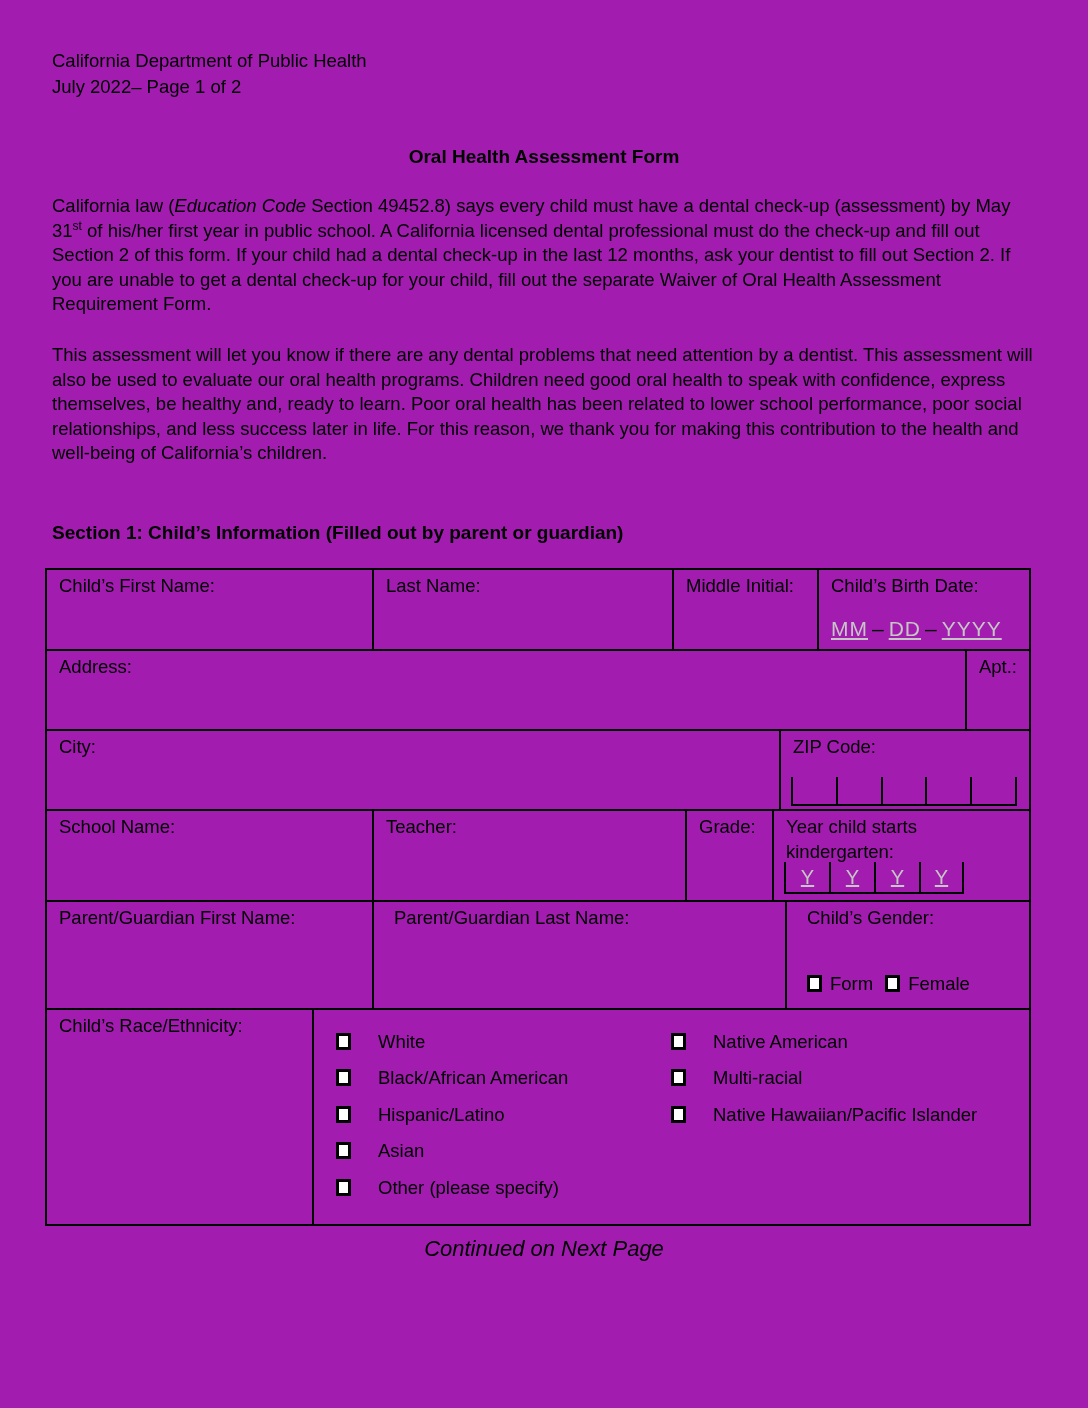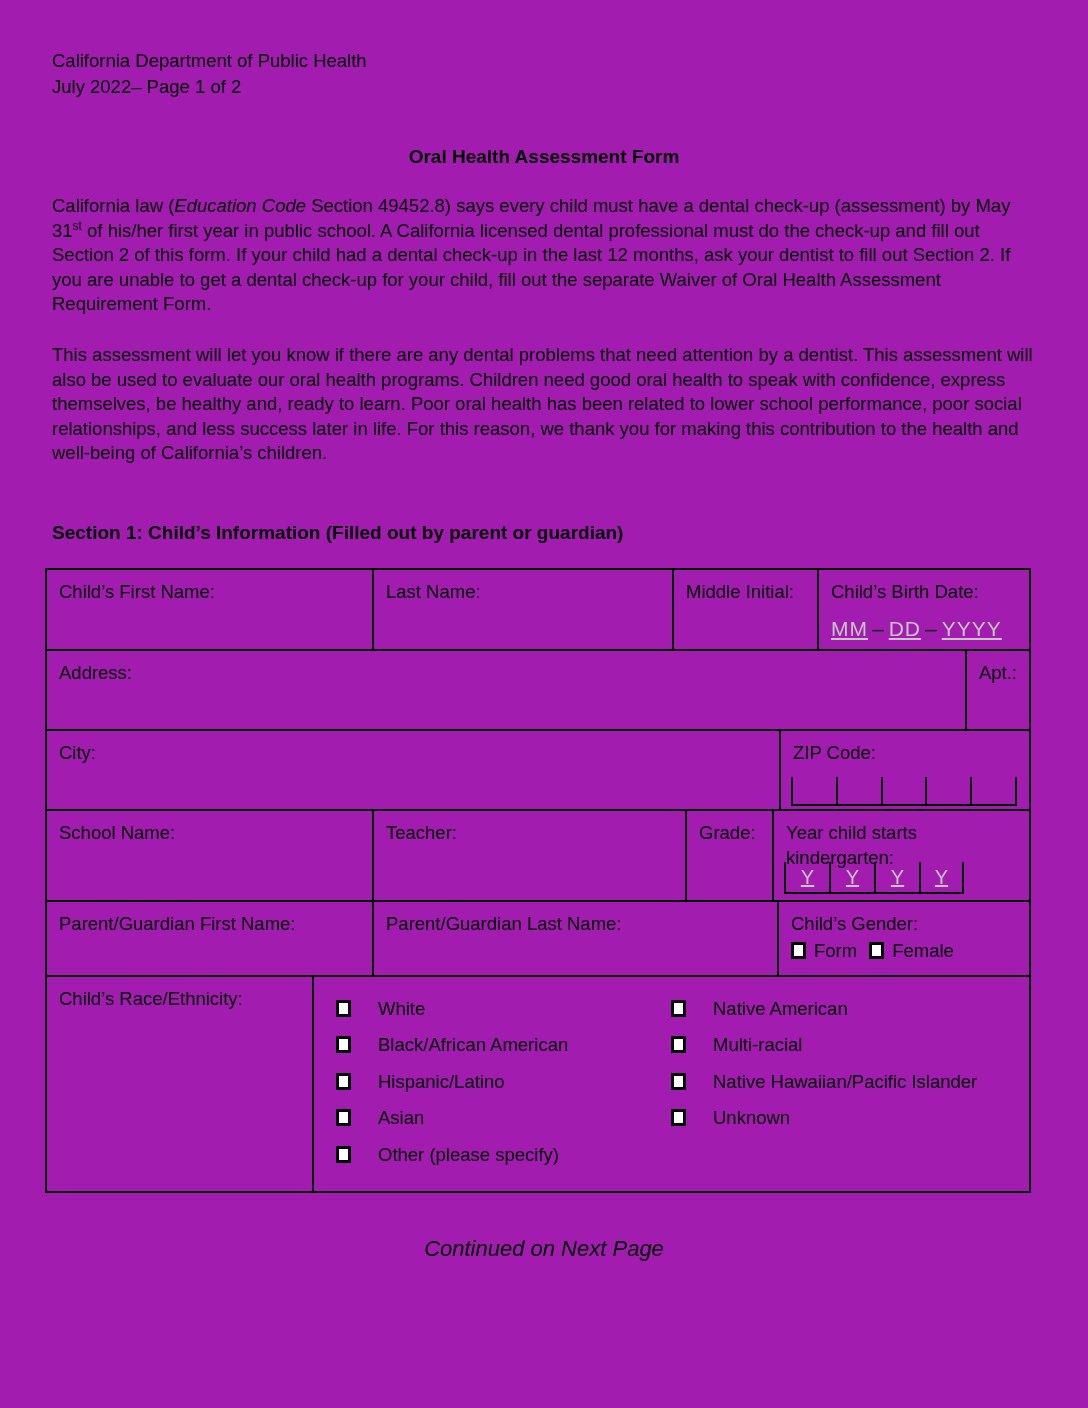--- a/index.html
+++ b/index.html
@@ -52,30 +52,30 @@
     left: 45px;
     top: 568px;
     width: 986px;
     border: 2px solid #000;
   }
   .trow { display: flex; border-bottom: 2px solid #000; }
   .trow.last { border-bottom: none; }
   .tcell {
     position: relative;
     border-right: 2px solid #000;
-    padding: 9px 12px;
+    padding: 3px 12px;
     font-size: 18.5px;
     line-height: 25px;
   }
   .tcell.grow { flex: 1; border-right: none; }
   .r1 { height: 81px; }
   .r2 { height: 80px; }
   .r3 { height: 80px; }
   .r4 { height: 91px; }
-  .r5 { height: 75px; }
+  .r5 { height: 108px; gap: 8px; }
   .r6 { height: 214px; justify-content: flex-end; }
   .placeholder-gray { color: #c6c6c6; text-decoration: underline; }
   .bd-placeholder {
     position: absolute;
     left: 12px;
     bottom: 8px;
     font-size: 21px;
     letter-spacing: 1px;
     white-space: nowrap;
   }
@@ -276,24 +276,20 @@
             <span>Native American</span>
           </div>
           <div class="race-item">
             <span class="cb"></span>
             <span>Multi-racial</span>
           </div>
           <div class="race-item">
             <span class="cb"></span>
             <span>Native Hawaiian/Pacific Islander</span>
           </div>
-          <div class="race-item">
-            <span class="cb"></span>
-            <span>Unknown</span>
-          </div>
         </div>
       </div>
     </div>
 
   </div>
 
   <div class="footer-note">Continued on Next Page</div>
 
 </div>
 

